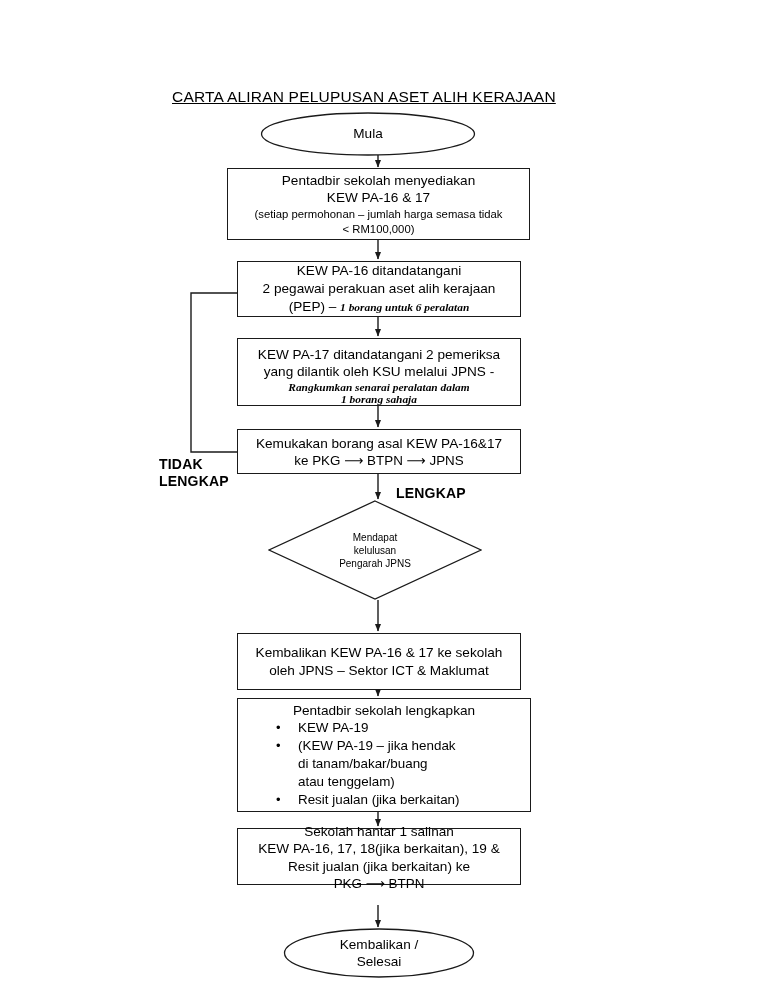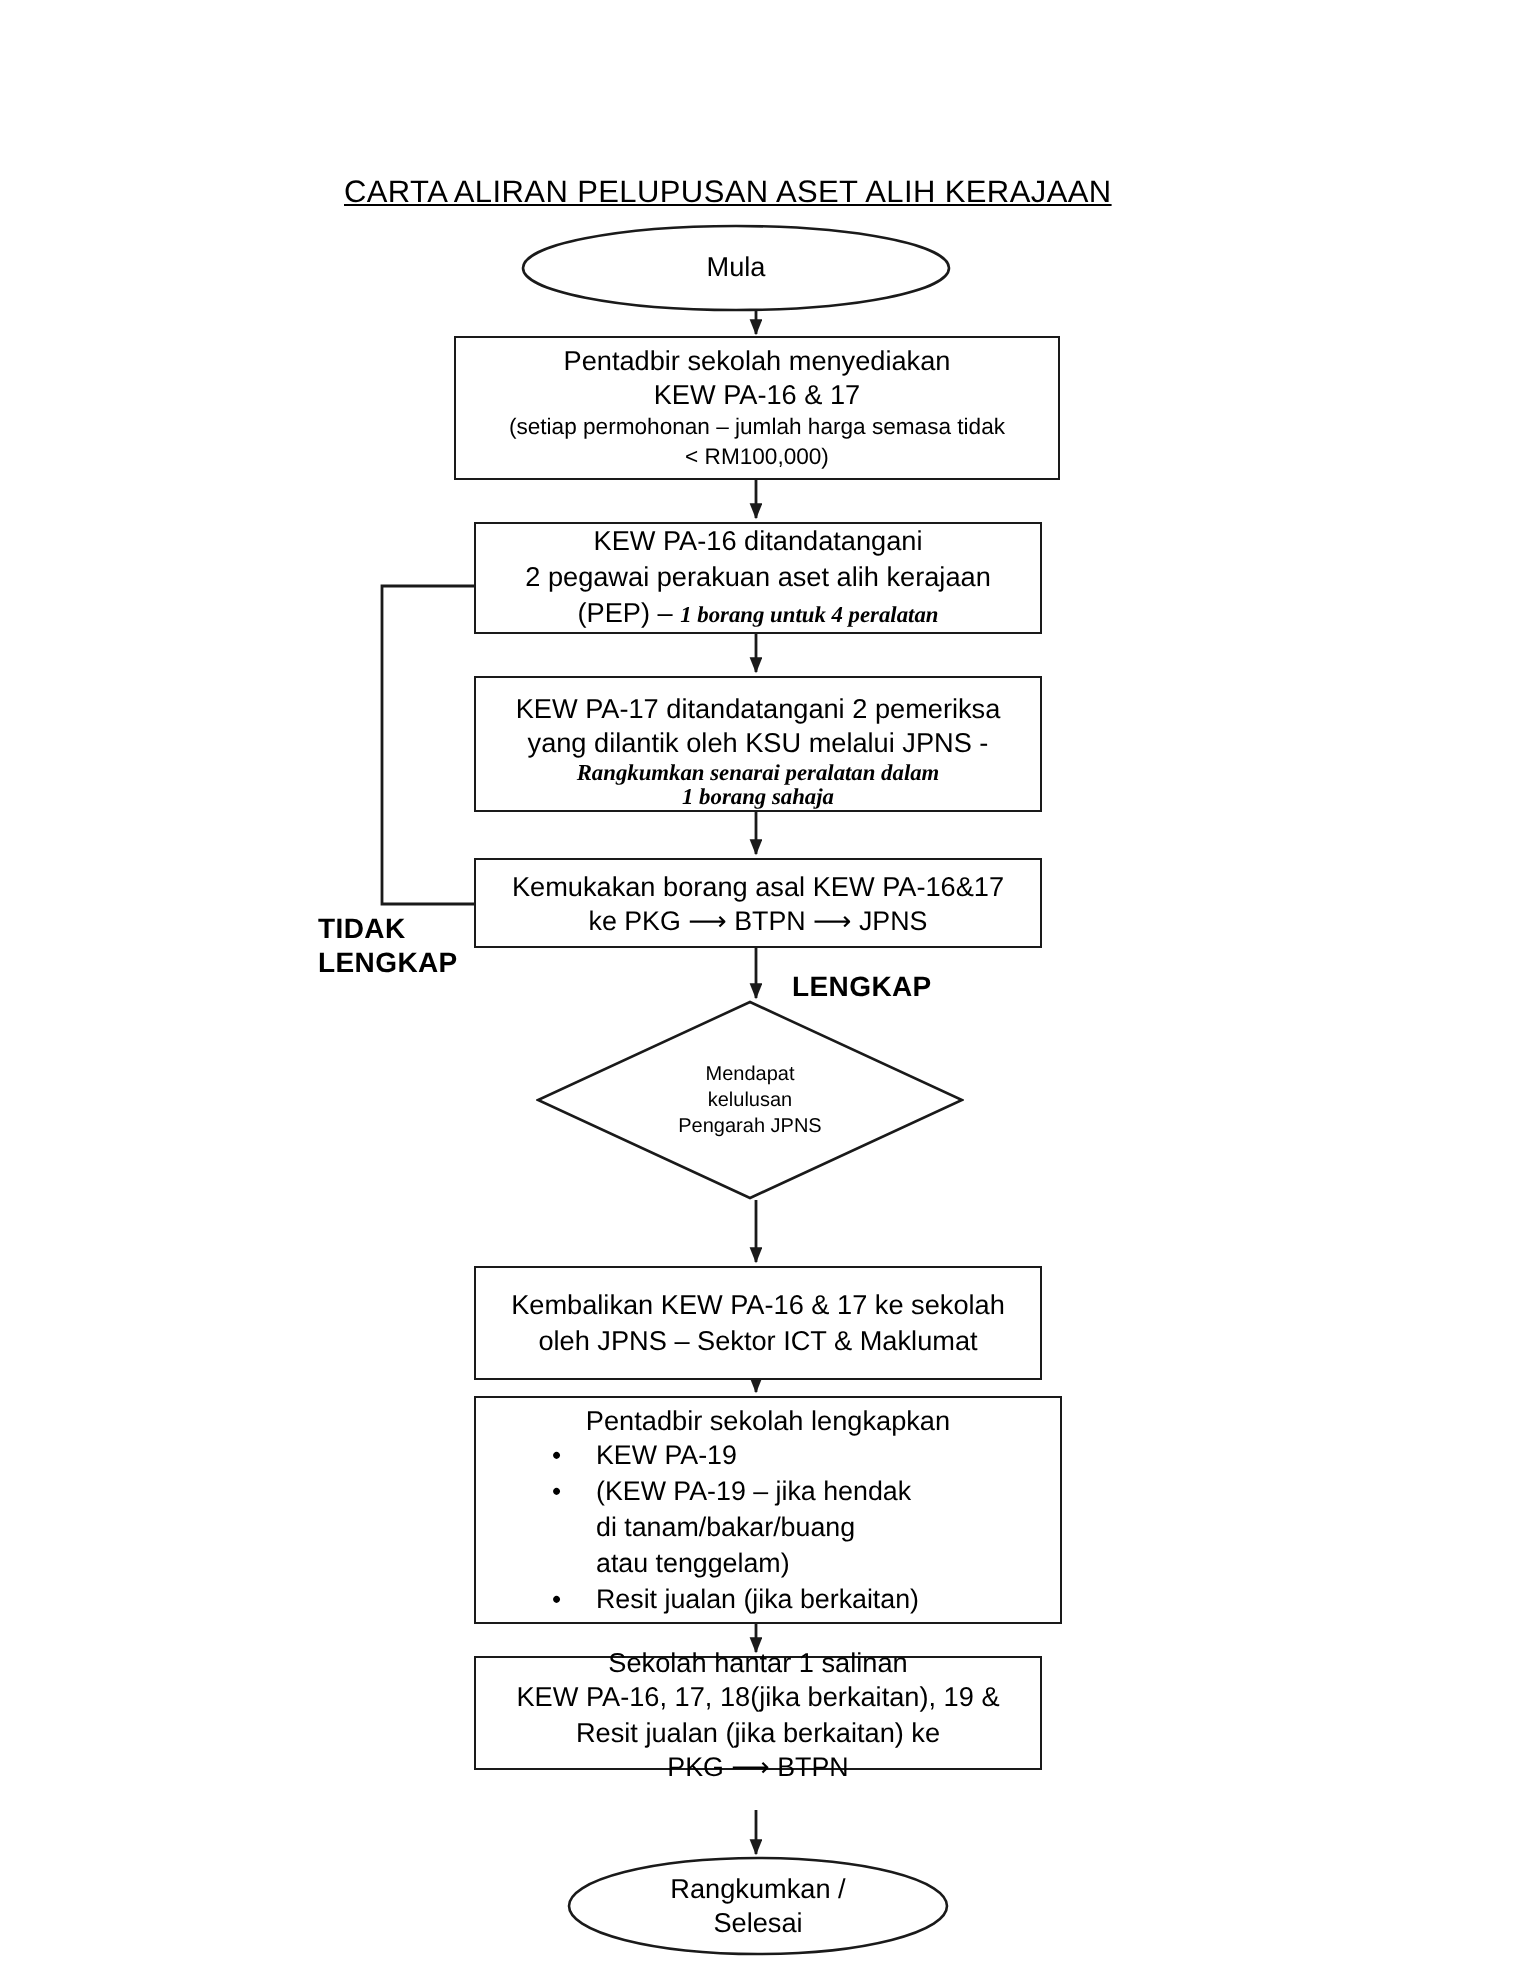--- a/index.html
+++ b/index.html
@@ -177,21 +177,21 @@
       <div class="t14">KEW PA-16 &amp; 17</div>
       <div class="small-note">(setiap permohonan – jumlah harga semasa tidak</div>
       <div class="small-note">&lt; RM100,000)</div>
     </div>
   </div>
 
   <div class="node rect" style="left:237px; top:261px; width:284px; height:56px;">
     <div class="inner">
       <div class="t14">KEW PA-16 ditandatangani</div>
       <div class="t14">2 pegawai perakuan aset alih kerajaan</div>
-      <div class="t14"><span>(PEP) – </span><span class="ital">1 borang untuk 4 peralatan</span></div>
+      <div class="t14"><span>(PEP) – </span><span class="ital">1 borang untuk 6 peralatan</span></div>
     </div>
   </div>
 
   <div class="node rect" style="left:237px; top:338px; width:284px; height:68px;align-items:flex-end;">
     <div class="inner">
       <div class="t14">KEW PA-17 ditandatangani 2 pemeriksa</div>
       <div class="t14">yang dilantik oleh KSU melalui JPNS -</div>
       <div class="ital">Rangkumkan senarai peralatan dalam</div>
       <div class="ital">1 borang sahaja</div>
     </div>
@@ -250,19 +250,19 @@
       <div class="arrowtxt"><span>PKG</span>&nbsp;<span>⟶</span>&nbsp;<span>BTPN</span></div>
     </div>
   </div>
 
   <div class="ellipse-wrap" style="left:283px; top:928px; width:192px; height:50px;">
     <svg width="192" height="50">
       <ellipse cx="96" cy="25" rx="94.5" ry="24" fill="#ffffff" stroke="#1a1a1a" stroke-width="1.3"></ellipse>
     </svg>
     <div class="etext t14">
       <div>
-        <div>Rangkumkan /</div>
+        <div>Kembalikan /</div>
         <div>Selesai</div>
       </div>
     </div>
   </div>
 
 </div>
 
 </body></html>

